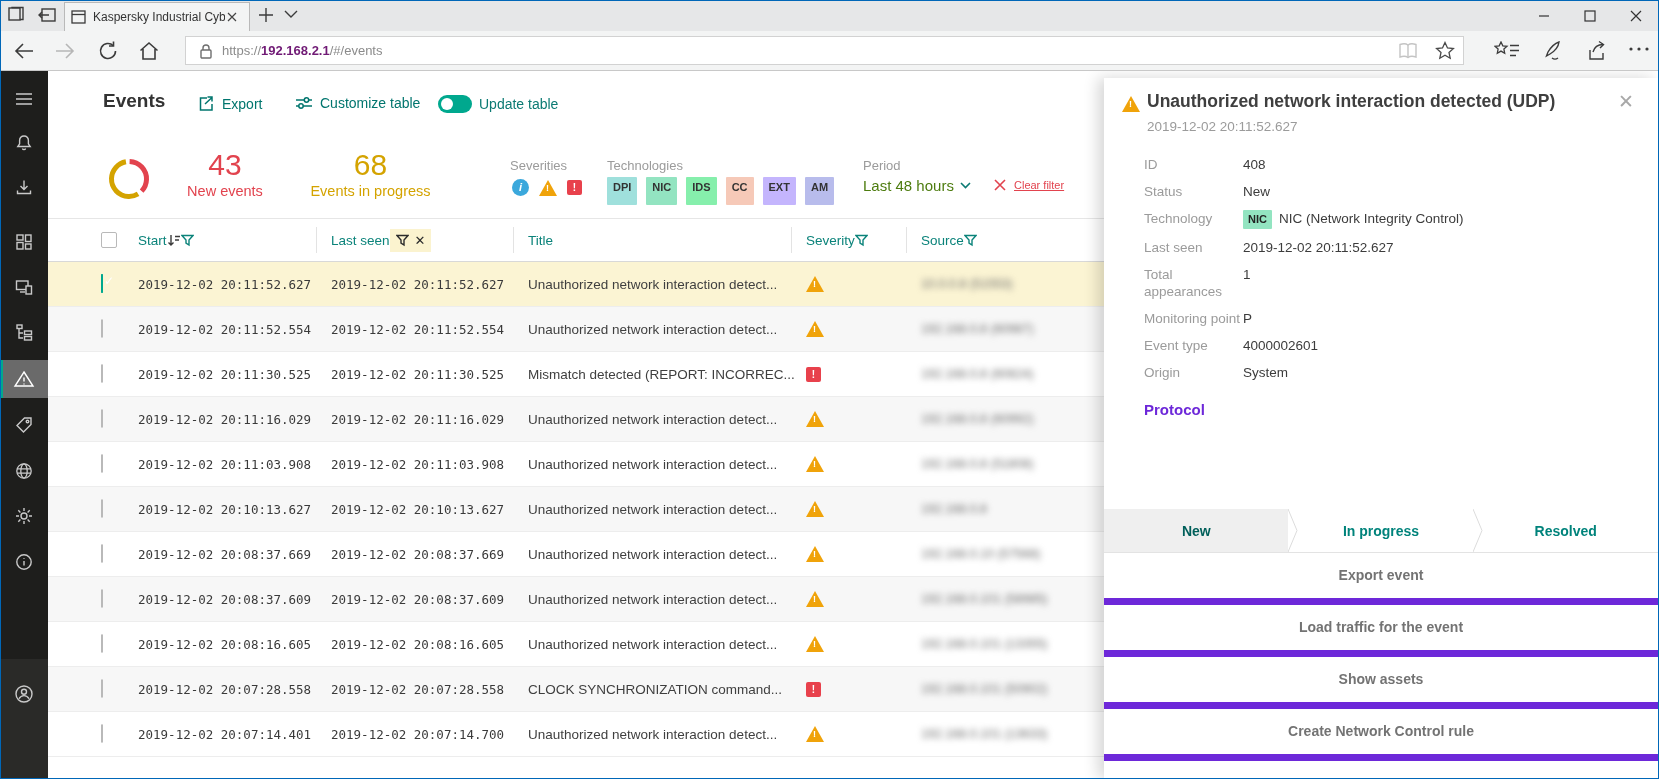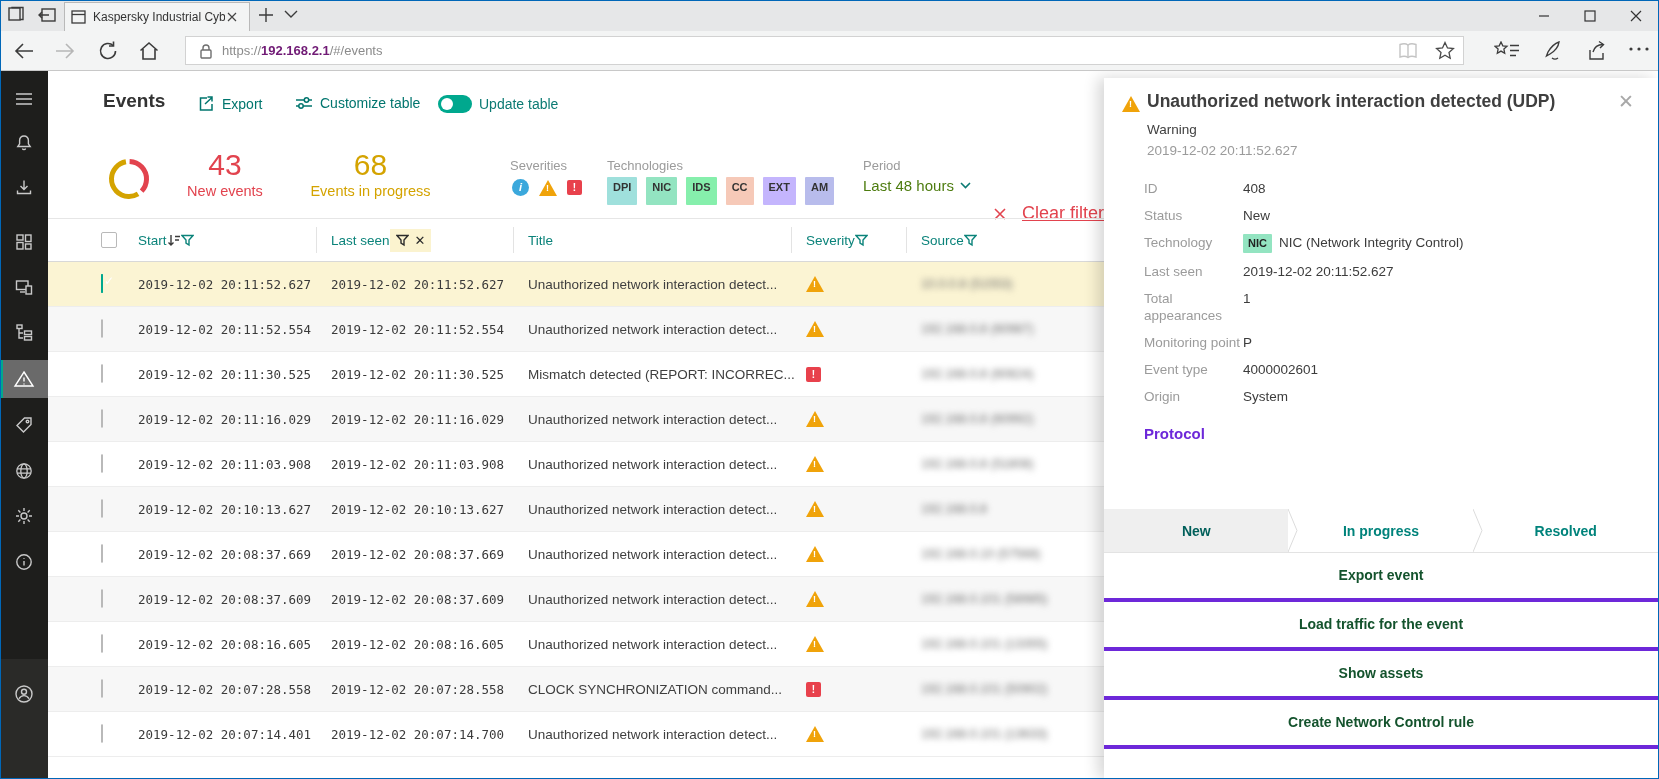--- a/index.html
+++ b/index.html
@@ -50,21 +50,21 @@
   .stat.amber{color:#d4a300;}
   .grp-lbl{position:absolute;font-size:13px;color:#9b9b9b;top:23px;}
   .sev-icons{position:absolute;top:44px;display:flex;gap:10px;align-items:center;}
   .sev-info{width:17px;height:17px;border-radius:50%;background:#3ba8dc;color:#fff;font-size:11px;font-weight:bold;text-align:center;line-height:17px;font-style:italic;}
   .tri{width:0;height:0;border-left:9px solid transparent;border-right:9px solid transparent;border-bottom:16px solid #f0a30a;position:relative;}
   .tri::after{content:"!";position:absolute;left:-2px;top:3px;color:#fff;font-size:9px;font-weight:bold;}
   .crit{width:15px;height:15px;border-radius:2px;background:#e8414c;color:#fff;font-size:10px;font-weight:bold;text-align:center;line-height:15px;}
   .badges{position:absolute;top:42px;display:flex;gap:9px;}
   .badge{height:28px;line-height:20px;padding:0 6px;font-size:11px;font-weight:bold;color:#333;border-radius:1px;}
   .period-val{position:absolute;top:42px;font-size:15px;color:#4d7c0f;display:flex;align-items:center;gap:6px;}
-  .clear{position:absolute;top:44px;display:flex;align-items:center;gap:16px;color:#e2434e;font-size:18px;margin-top:24px;}
+  .clear{position:absolute;top:44px;display:flex;align-items:center;gap:8px;color:#e2434e;font-size:11px;}
   .clear .txt{text-decoration:underline;}
 
   
   .grid{display:grid;grid-template-columns:45px 193px 197px 278px 115px 1fr;align-items:center;}
   .thead{position:absolute;left:0;top:148px;right:0;height:44px;border-top:1px solid #e6e6e6;border-bottom:1px solid #d8d8d8;padding-left:45px;box-sizing:border-box;font-size:13.5px;color:#0b837a;}
   .th{display:flex;align-items:center;height:26px;}
   .th.sep{border-right:1px solid #e3e3e3;margin-right:14px;}
   .chip{display:flex;align-items:center;gap:6px;background:#fbf3cf;padding:4px 6px;}
   .chip .x{color:#2b2b2b;font-weight:bold;font-size:13px;font-family:"DejaVu Sans",sans-serif;}
   .rows{position:absolute;left:0;top:192px;right:0;bottom:0;overflow:hidden;}
@@ -93,21 +93,21 @@
   .f-label{width:99px;color:#9b9b9b;font-size:13.5px;line-height:17px;flex:none;}
   .f-value{color:#3c3c3c;font-size:13.5px;line-height:17px;display:flex;align-items:flex-start;gap:7px;}
   .f-badge{background:#93e4c1;color:#222;font-size:11px;font-weight:bold;padding:1px 5px;border-radius:1px;}
   .f-badge:empty{display:none;}
   .p-proto{margin:20px 0 0 40px;font-size:15px;font-weight:bold;color:#6d28d9;}
   .p-foot{position:absolute;left:0;right:0;bottom:0;height:269px;background:#fff;}
   .steps{position:relative;display:flex;height:43px;border-bottom:1px solid #e3e3e3;}
   .step{flex:1;display:flex;align-items:center;justify-content:center;font-size:14px;font-weight:bold;color:#00837b;background:#fff;}
   .step.active{background:#efefef;color:#005f5a;}
   .sep-chev{position:absolute;top:0;}
-  .p-action{height:45px;line-height:45px;text-align:center;color:#14532d;font-size:14px;font-weight:bold;border-bottom:4px solid #6d28d9;}
+  .p-action{height:45px;line-height:45px;text-align:center;color:#737373;font-size:14px;font-weight:bold;border-bottom:7px solid #6d28d9;}
 </style>
 </head>
 <body>
 
 <div class="window">
 
   <div class="chrome">
     <div class="tabbar">
       <div class="tab-tools">
         <span>
@@ -612,21 +612,20 @@
         </div>
         <div class="blur">192.168.0.101 (13633)</div>
       </div>
       </div>
   </div>
 
   <div class="panel">
     <span class="p-warn tri"></span>
     <span class="p-close">✕</span>
     <div class="p-title">Unauthorized network interaction detected (UDP)</div>
-    <div class="p-sev">Warning</div>
     <div class="p-time">2019-12-02 20:11:52.627</div>
 
     <div class="p-fields">
 
     <div class="f-row">
         <div class="f-label">ID</div>
         <div class="f-value">
 
           <span>408</span>
         </div>

